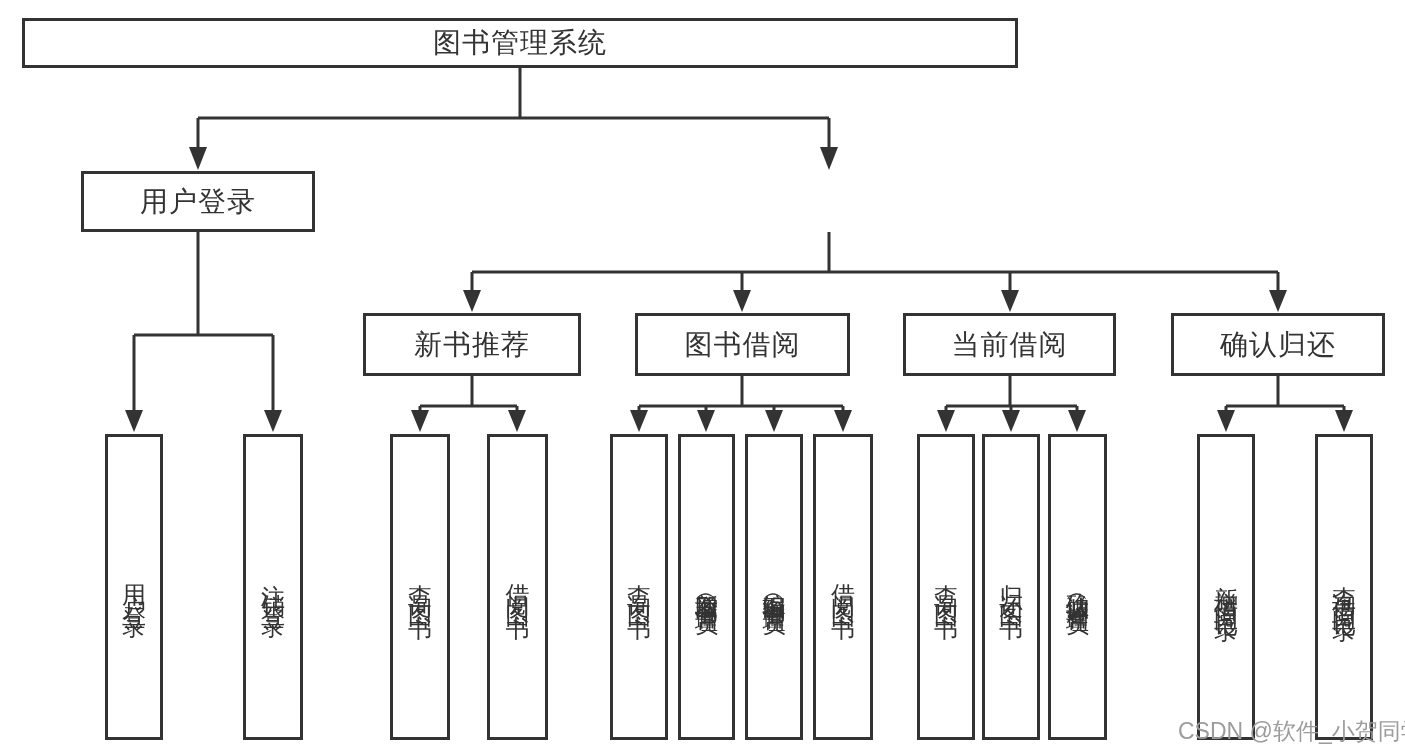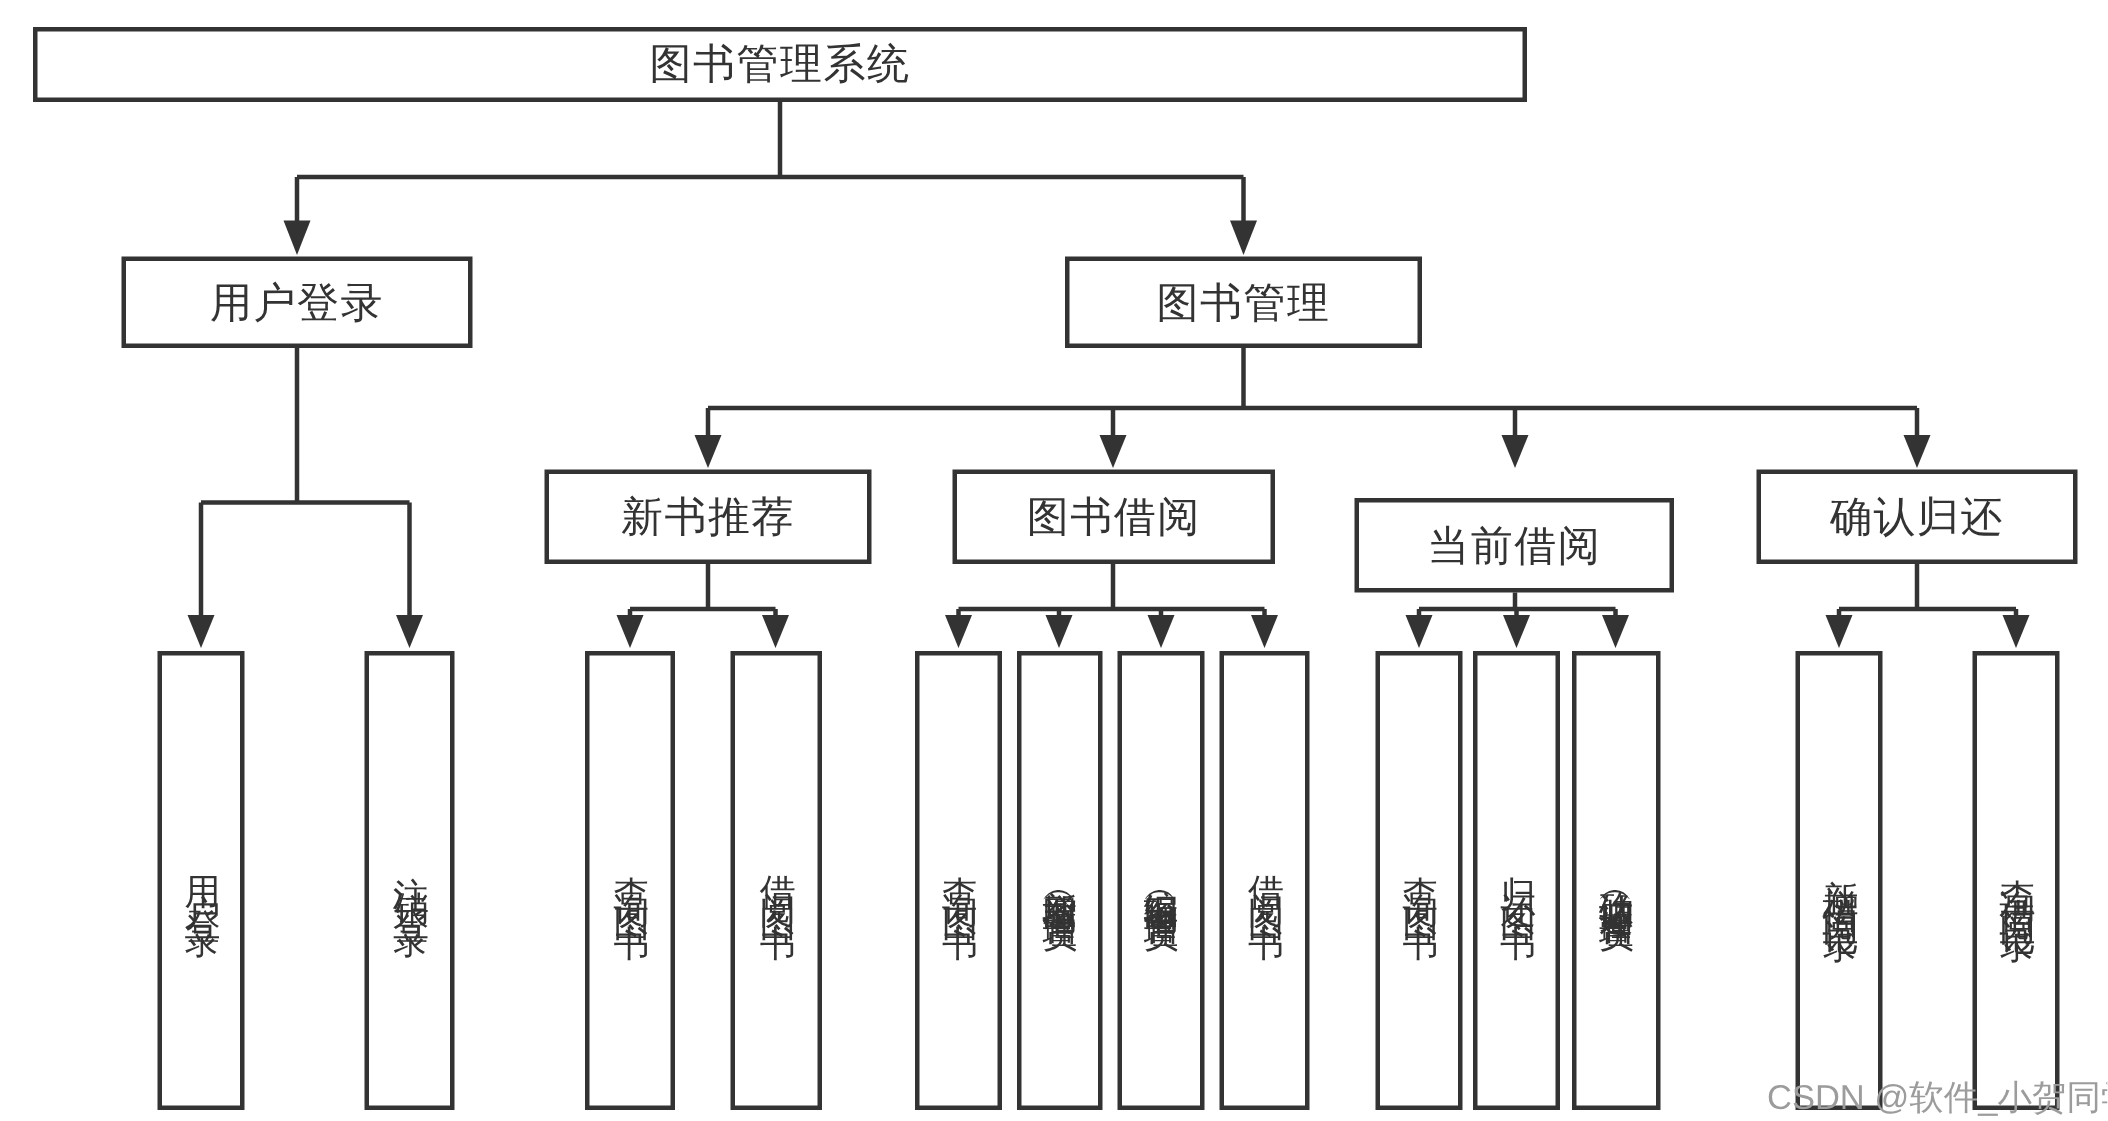--- a/index.html
+++ b/index.html
@@ -137,25 +137,24 @@
       <polygon points="1068,410 1086,410 1077,432"></polygon>
 
       <polygon points="1217,410 1235,410 1226,432"></polygon>
       <polygon points="1335,410 1353,410 1344,432"></polygon>
     </g>
   </svg>
 
   <div class="box hbox" style="left:22px; top:18px; width:996px; height:50px;">图书管理系统</div>
 
   <div class="box hbox" style="left:81px; top:171px; width:234px; height:61px;">用户登录</div>
-  <div class="box hbox" style="left:710px; top:171px; width:238px; height:61px;">图书管理</div>
 
   <div class="box hbox" style="left:635px; top:313px; width:215px; height:63px;">图书借阅</div>
   <div class="box hbox" style="left:363px; top:313px; width:218px; height:63px;">新书推荐</div>
-  <div class="box hbox" style="left:903px; top:332px; width:213px; height:63px;">当前借阅</div>
+  <div class="box hbox" style="left:903px; top:313px; width:213px; height:63px;">当前借阅</div>
   <div class="box hbox" style="left:1171px; top:313px; width:214px; height:63px;">确认归还</div>
 
   <div class="box leaf" style="left:105px; top:434px; width:58px; height:306px;">
     <span>用户登录</span>
   </div>
   <div class="box leaf" style="left:243px; top:434px; width:60px; height:306px;">
     <span>注销登录</span>
   </div>
 
   <div class="box leaf" style="left:390px; top:434px; width:60px; height:306px;">

